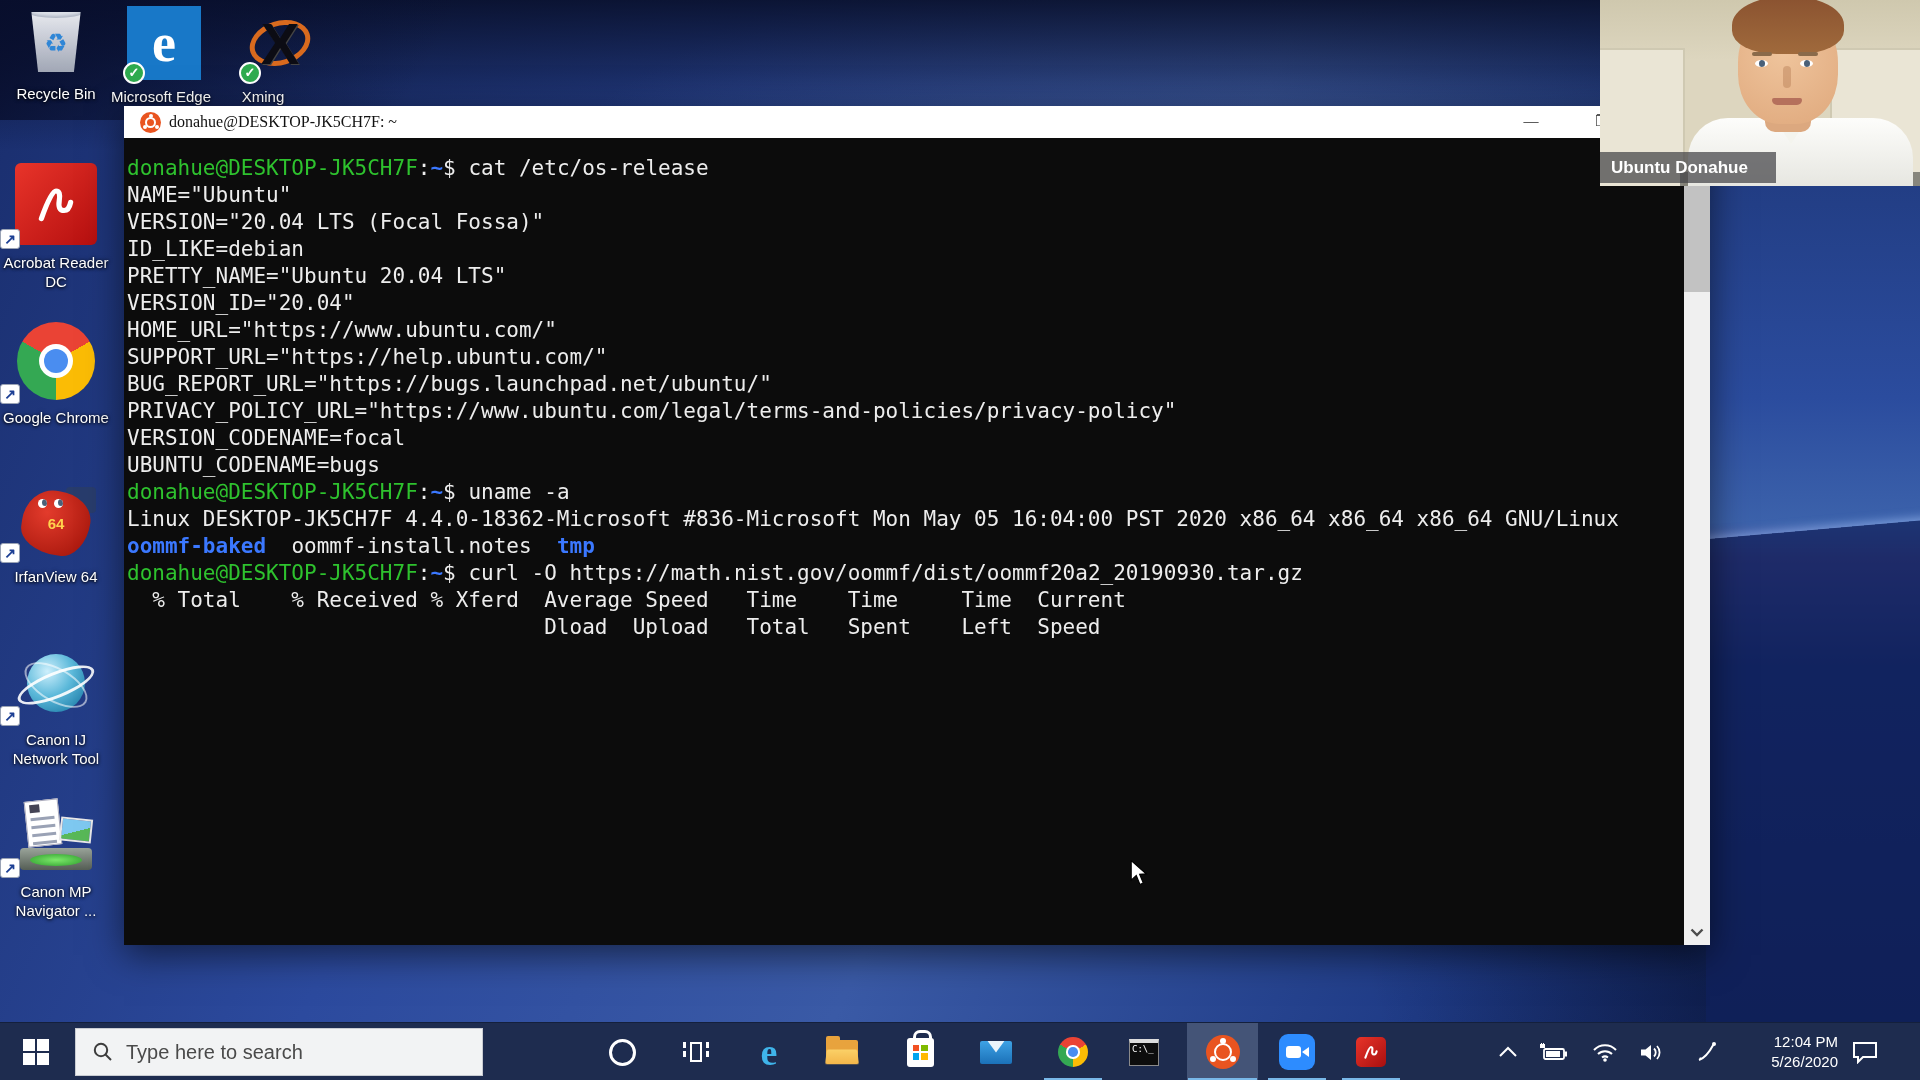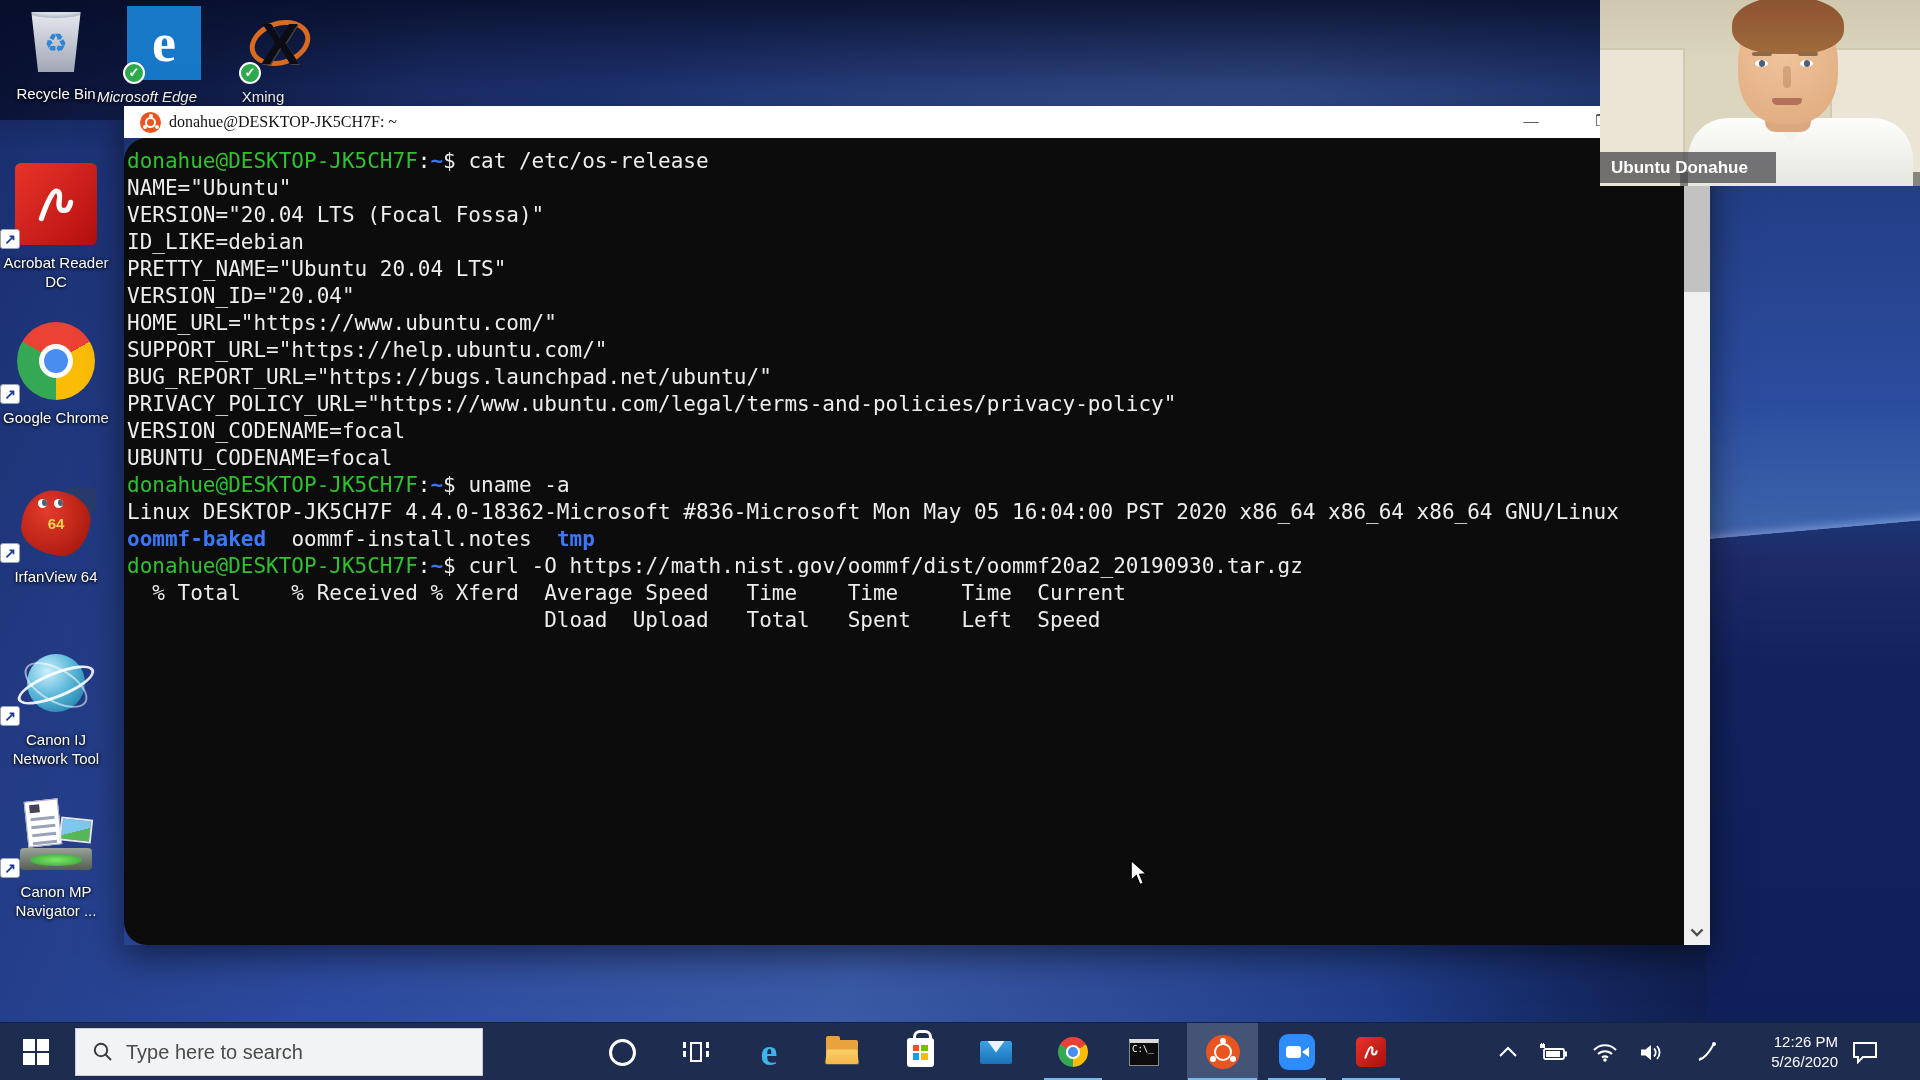--- a/index.html
+++ b/index.html
@@ -94,21 +94,21 @@
   #titlebar { position:absolute; left:0; top:0; right:0; height:32px; background:#fff; display:flex; align-items:center;font-family:Liberation Serif, serif; }
   .ub-logo { width:21px; height:21px; border-radius:50%; background:#e95420; margin:0 8px 0 16px; position:relative; }
   .ub-logo:before { content:""; position:absolute; inset:5px; border:2px solid #fff; border-radius:50%; }
   .ub-logo:after { content:""; position:absolute; width:4px; height:4px; background:#fff; border-radius:50%; top:2px; left:9px;
     box-shadow:-6px 11px 0 #fff, 6px 11px 0 #fff; }
   #win-title { font-size:16px; color:#111; }
   .win-btn { position:absolute; top:0; width:44px; height:32px; text-align:center; line-height:30px; font-size:15px; color:#222; }
   #btn-min { left:1385px; }
   #btn-max { left:1456px; }
   #term-body { position:absolute; left:0; top:32px; right:0; bottom:0; background:#0c0c0c; overflow:hidden;
-    padding:10px 0 0 3px;border-radius:23px; }
+    padding:17px 0 0 3px; }
   .term-line { white-space:pre; font-family:"DejaVu Sans Mono", monospace; font-size:21px; line-height:27px; }
   .c-g { color:#2ec22e; }
   .c-w { color:#ededed; }
   .c-b { color:#3b78ff; font-weight:bold; }
   .cursor { display:inline-block; width:11px; height:21px; background:#cfcfcf; vertical-align:-3px; margin-left:2px; }
 
   
   #scrollbar { position:absolute; right:0; top:32px; bottom:0; width:26px; background:#f0f0f0; }
   .scroll-thumb { position:absolute; left:0; width:26px; top:46px; height:108px; background:#c2c2c2; }
   .scroll-btn { position:absolute; left:0; width:26px; height:26px; bottom:0; display:flex; align-items:center; justify-content:center; }
@@ -216,21 +216,21 @@
   <div class="right-strip">
     <div class="ridge"></div>
   </div>
 
   <div class="dicon" style="left:110px; top:6px;">
     <div class="ico edge-sq">
       <span class="edge-e">e</span>
       <span class="sync-badge">✓</span>
     </div>
   </div>
-  <div class="hid-label" style="left:92px; top:88px;font-style:italic;">Microsoft Edge</div>
+  <div class="hid-label" style="left:106px; top:88px;">Microsoft Edge</div>
   <div class="dicon" style="left:226px; top:6px;">
     <div class="ico xming">
       <span class="ring"></span>
       <span class="xx">X</span>
       <span class="sync-badge">✓</span>
     </div>
   </div>
   <div class="hid-label" style="left:208px; top:88px;">Xming</div>
 
   <div class="dicon" style="left:2px; top:8px;">
@@ -318,21 +318,21 @@
         <div class="term-line"><span class="c-w">NAME="Ubuntu"</span></div>
         <div class="term-line"><span class="c-w">VERSION="20.04 LTS (Focal Fossa)"</span></div>
         <div class="term-line"><span class="c-w">ID_LIKE=debian</span></div>
         <div class="term-line"><span class="c-w">PRETTY_NAME="Ubuntu 20.04 LTS"</span></div>
         <div class="term-line"><span class="c-w">VERSION_ID="20.04"</span></div>
         <div class="term-line"><span class="c-w">HOME_URL="https://www.ubuntu.com/"</span></div>
         <div class="term-line"><span class="c-w">SUPPORT_URL="https://help.ubuntu.com/"</span></div>
         <div class="term-line"><span class="c-w">BUG_REPORT_URL="https://bugs.launchpad.net/ubuntu/"</span></div>
         <div class="term-line"><span class="c-w">PRIVACY_POLICY_URL="https://www.ubuntu.com/legal/terms-and-policies/privacy-policy"</span></div>
         <div class="term-line"><span class="c-w">VERSION_CODENAME=focal</span></div>
-        <div class="term-line"><span class="c-w">UBUNTU_CODENAME=focal</span></div>
+        <div class="term-line"><span class="c-w">UBUNTU_CODENAME=bugs</span></div>
         <div class="term-line"><span class="c-g">donahue@DESKTOP-JK5CH7F</span><span class="c-w">:</span><span class="c-b">~</span><span class="c-w">$ uname -a</span></div>
         <div class="term-line"><span class="c-w">Linux DESKTOP-JK5CH7F 4.4.0-18362-Microsoft #836-Microsoft Mon May 05 16:04:00 PST 2020 x86_64 x86_64 x86_64 GNU/Linux</span></div>
         <div class="term-line"><span class="c-b">oommf-baked</span><span class="c-w">  </span><span class="c-w">oommf-install.notes</span><span class="c-w">  </span><span class="c-b">tmp</span></div>
         <div class="term-line"><span class="c-g">donahue@DESKTOP-JK5CH7F</span><span class="c-w">:</span><span class="c-b">~</span><span class="c-w">$ curl -O https://math.nist.gov/oommf/dist/oommf20a2_20190930.tar.gz</span></div>
         <div class="term-line"><span class="c-w">  % Total    % Received % Xferd  Average Speed   Time    Time     Time  Current</span></div>
         <div class="term-line"><span class="c-w">                                 Dload  Upload   Total   Spent    Left  Speed</span></div>
       </div>
     <div id="scrollbar">
       <div class="scroll-thumb"></div>
       <div class="scroll-btn">
@@ -471,21 +471,21 @@
       </svg>
     </div>
     <div class="tray-ic" style="left:1687px;">
       <svg width="22" height="22" viewBox="0 0 22 22">
         <path d="M3 19 C9 17 14 10 17.5 3.5" stroke="#fff" stroke-width="2" fill="none"></path>
         <circle cx="18" cy="3" r="2" fill="#fff"></circle>
         <path d="M3 19 l3 -1 -2 -2 z" fill="#fff"></path>
       </svg>
     </div>
     <div id="clock">
-      <div>12:26 PM</div>
+      <div>12:04 PM</div>
       <div>5/26/2020</div>
     </div>
     <div class="tray-ic" style="left:1845px;">
       <svg width="28" height="24" viewBox="0 0 28 24">
         <path d="M3 3 h22 v14 h-13 l-5 5 v-5 h-4 z" fill="none" stroke="#fff" stroke-width="2"></path>
       </svg>
     </div>
   </div>
 
   <div id="cursor">

